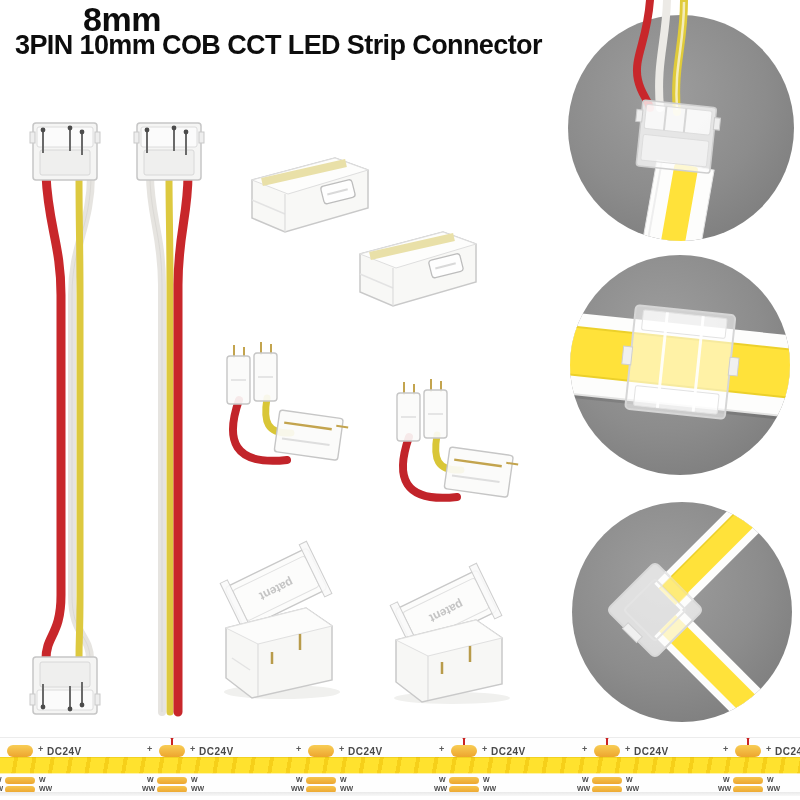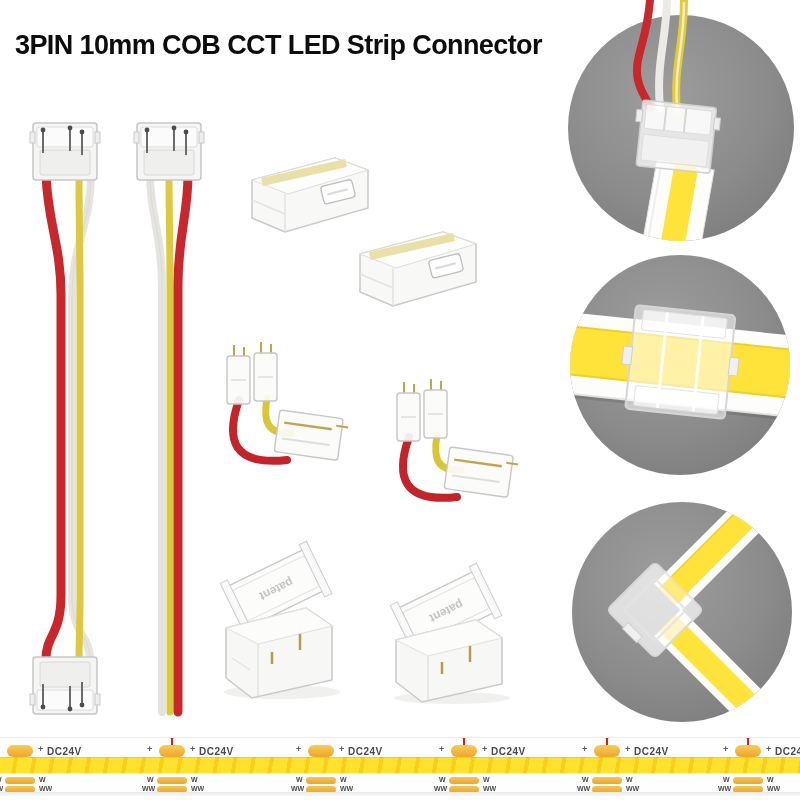--- a/index.html
+++ b/index.html
@@ -30,20 +30,21 @@
   .seg .tick::before{content:"";position:absolute;left:-1px;top:-2px;width:4px;height:4px;border-radius:50%;background:#c92424;}
   .seg .wlab{position:absolute;font-weight:bold;font-size:7px;color:#4a4a4a;}
   .seg .padS{position:absolute;width:30px;height:7px;border-radius:3.5px;
              background:linear-gradient(#f6c44d,#eca630);}
 </style>
 </head>
 <body>
 
 <div class="page">
 
+  <div class="title-1">8mm</div>
   <div class="title-2">3PIN 10mm COB CCT LED Strip Connector</div>
 
   <svg class="abs" style="left:0;top:95px" width="230" height="640" viewBox="0 0 230 640">
     <defs>
       <g id="chead">
         <rect x="0" y="0" width="64" height="57" rx="3" fill="#f5f5f4" stroke="#c6c6c6" stroke-width="1.5"></rect>
         <rect x="4" y="4" width="56" height="20" rx="2" fill="#fbfbfb" stroke="#dcdcdc"></rect>
         <rect x="7" y="27" width="50" height="25" rx="2" fill="#efefee" stroke="#d8d8d8"></rect>
         <rect x="-3" y="9" width="5" height="11" fill="#eee" stroke="#c9c9c9"></rect>
         <rect x="62" y="9" width="5" height="11" fill="#eee" stroke="#c9c9c9"></rect>

